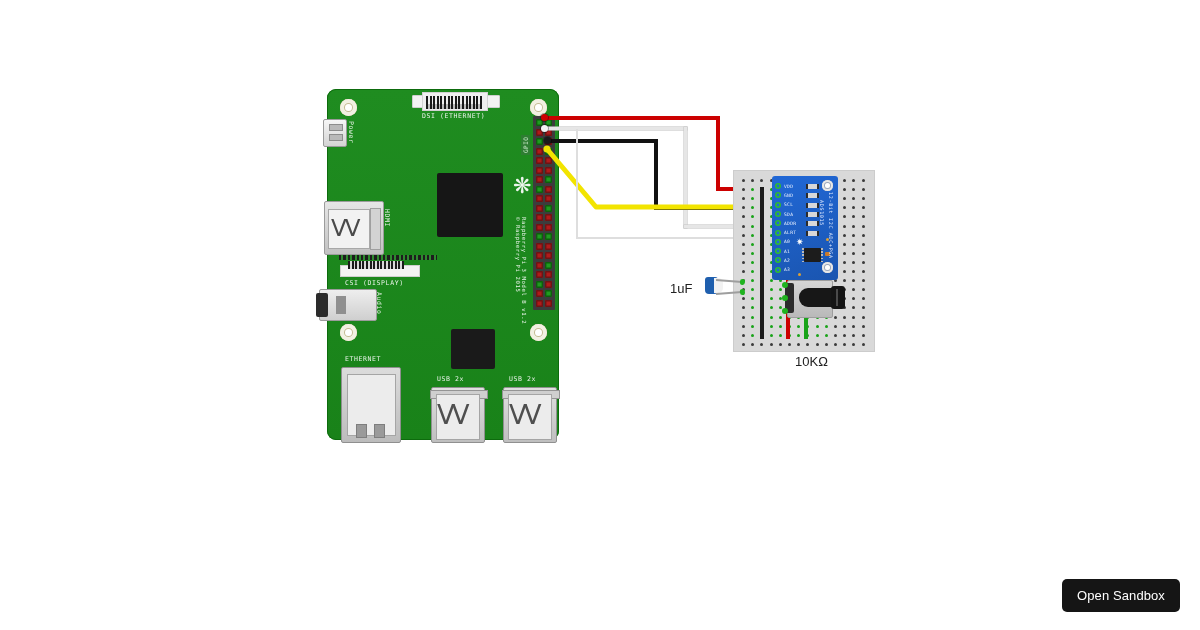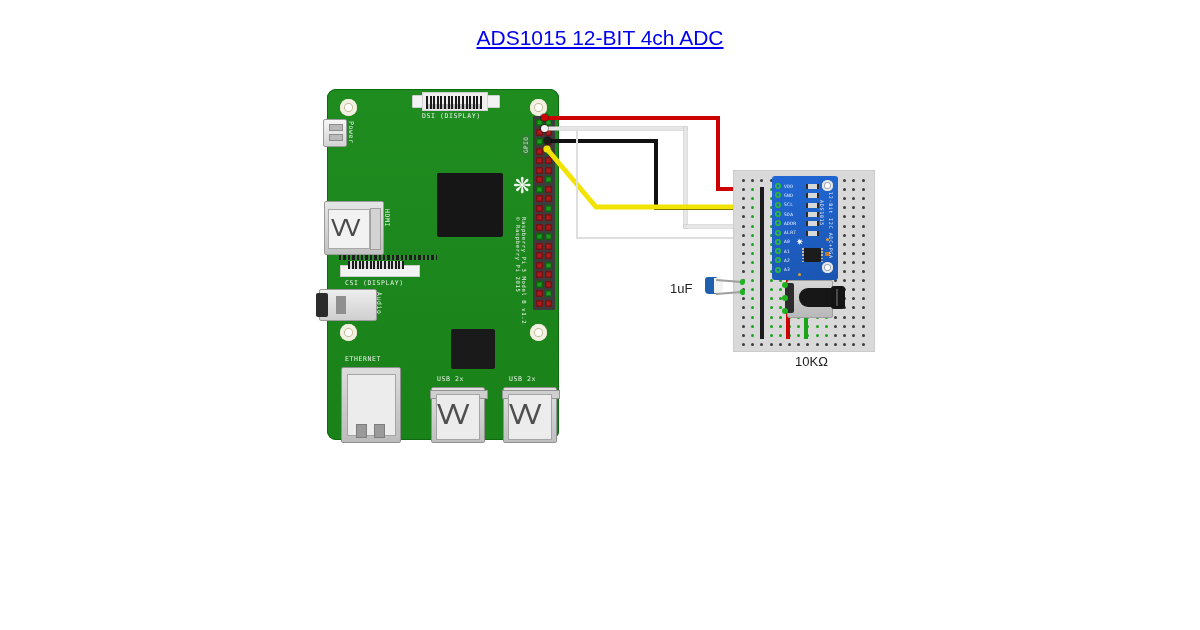--- a/index.html
+++ b/index.html
@@ -492,23 +492,20 @@
     font-family: "DejaVu Sans", sans-serif;
     letter-spacing: .5px;
     user-select: none;
   }
 </style>
 </head>
 <body>
 
 <div class="page">
 
-  <div class="title-wrap">
-    <span class="title-link">ADS1015 12-BIT 4ch ADC</span>
-  </div>
 
   <div class="canvas">
 
     <div class="pi-board">
 
       <div class="pi-hole h1">
           <i></i>
         </div>
       <div class="pi-hole h2">
           <i></i>
@@ -522,21 +519,21 @@
 
       <div class="pi-power"></div>
       <div class="silk vert" style="left:28px; top:32px; transform: rotate(90deg);">Power</div>
 
       <div class="dsi">
         <div class="outer"></div>
         <div class="inner"></div>
         <div class="teeth"></div>
         <div class="teeth2"></div>
       </div>
-      <div class="silk" style="left:95px; top:23px;">DSI (DISPLAY)</div>
+      <div class="silk" style="left:95px; top:23px;">DSI (ETHERNET)</div>
 
       <div class="hdmi">
         <div class="mouth"></div>
         <div class="vv">VV</div>
         <div class="shield"></div>
       </div>
       <div class="silk vert" style="left:64px; top:120px; transform: rotate(90deg);">HDMI</div>
 
       <div class="edge-strip"></div>
 
@@ -985,13 +982,14 @@
       <div class="knob"></div>
       <div class="lug" style="left:-5px; top:4px;"></div>
       <div class="lug" style="left:-5px; top:17px;"></div>
       <div class="lug" style="left:-5px; top:30px;"></div>
     </div>
     <div class="pot-label">10KΩ</div>
 
   </div>
 
 
+  <button class="sandbox-btn">Open Sandbox</button>
 </div>
 
 </body></html>

